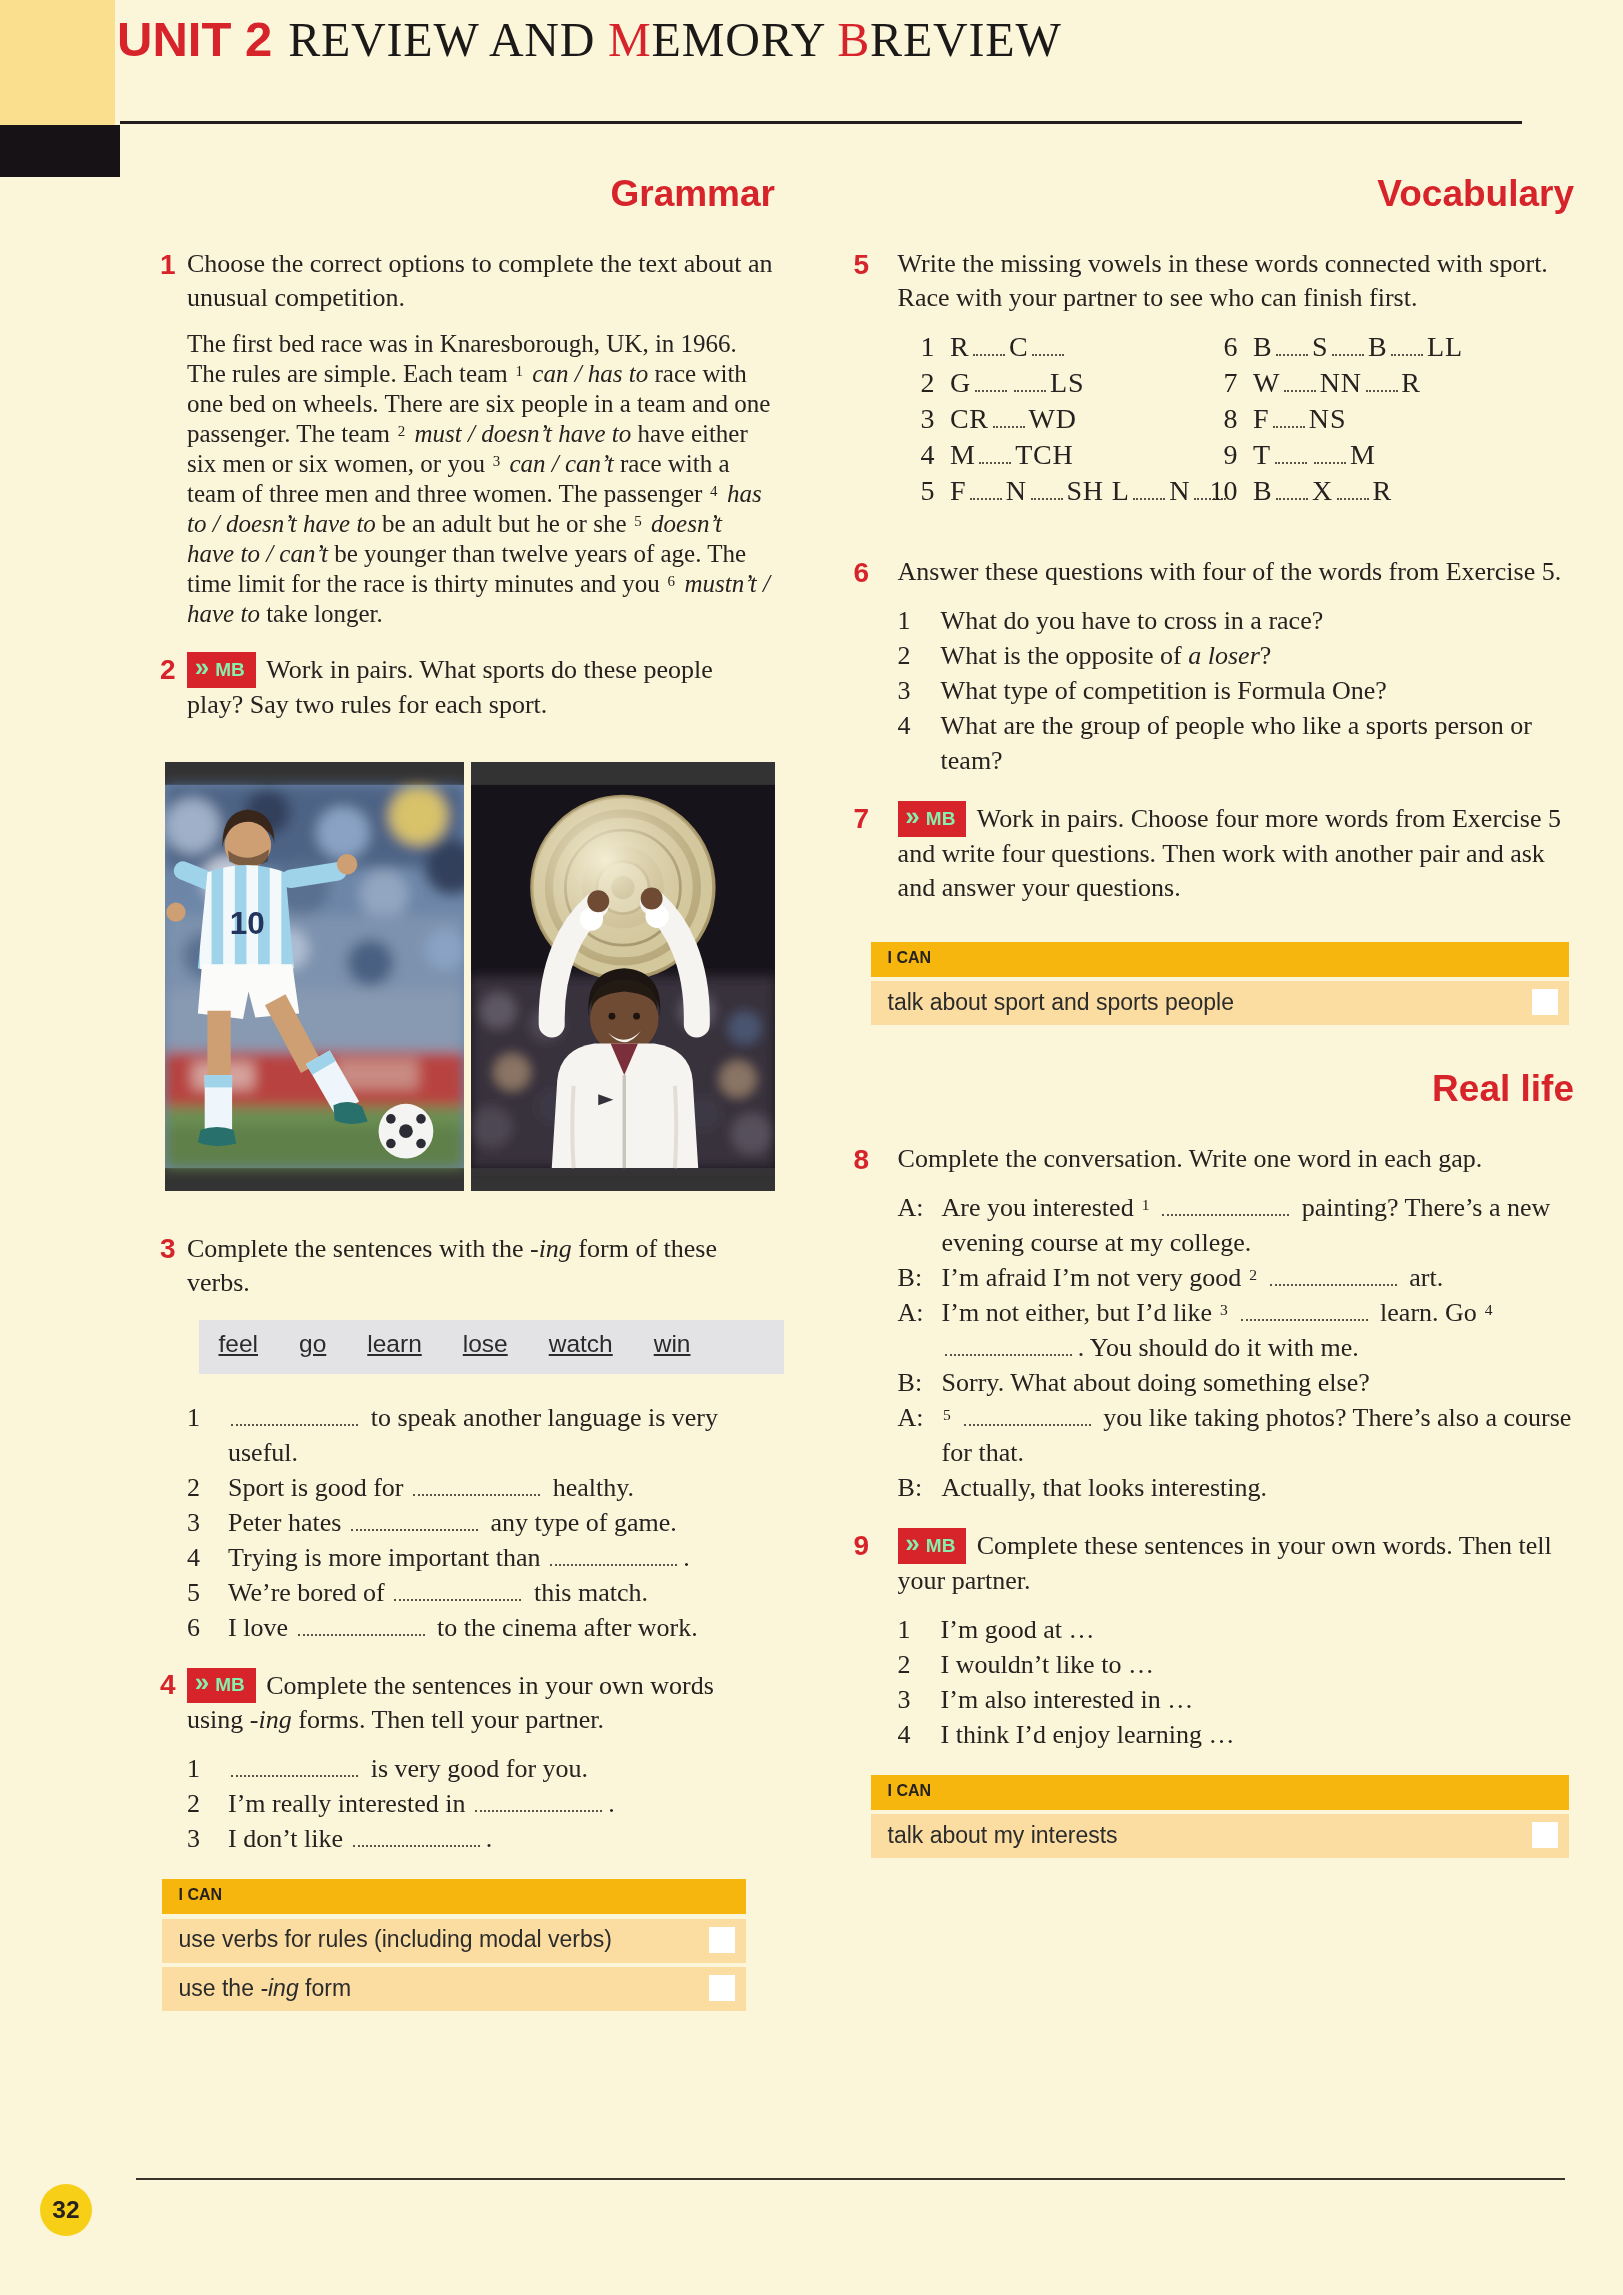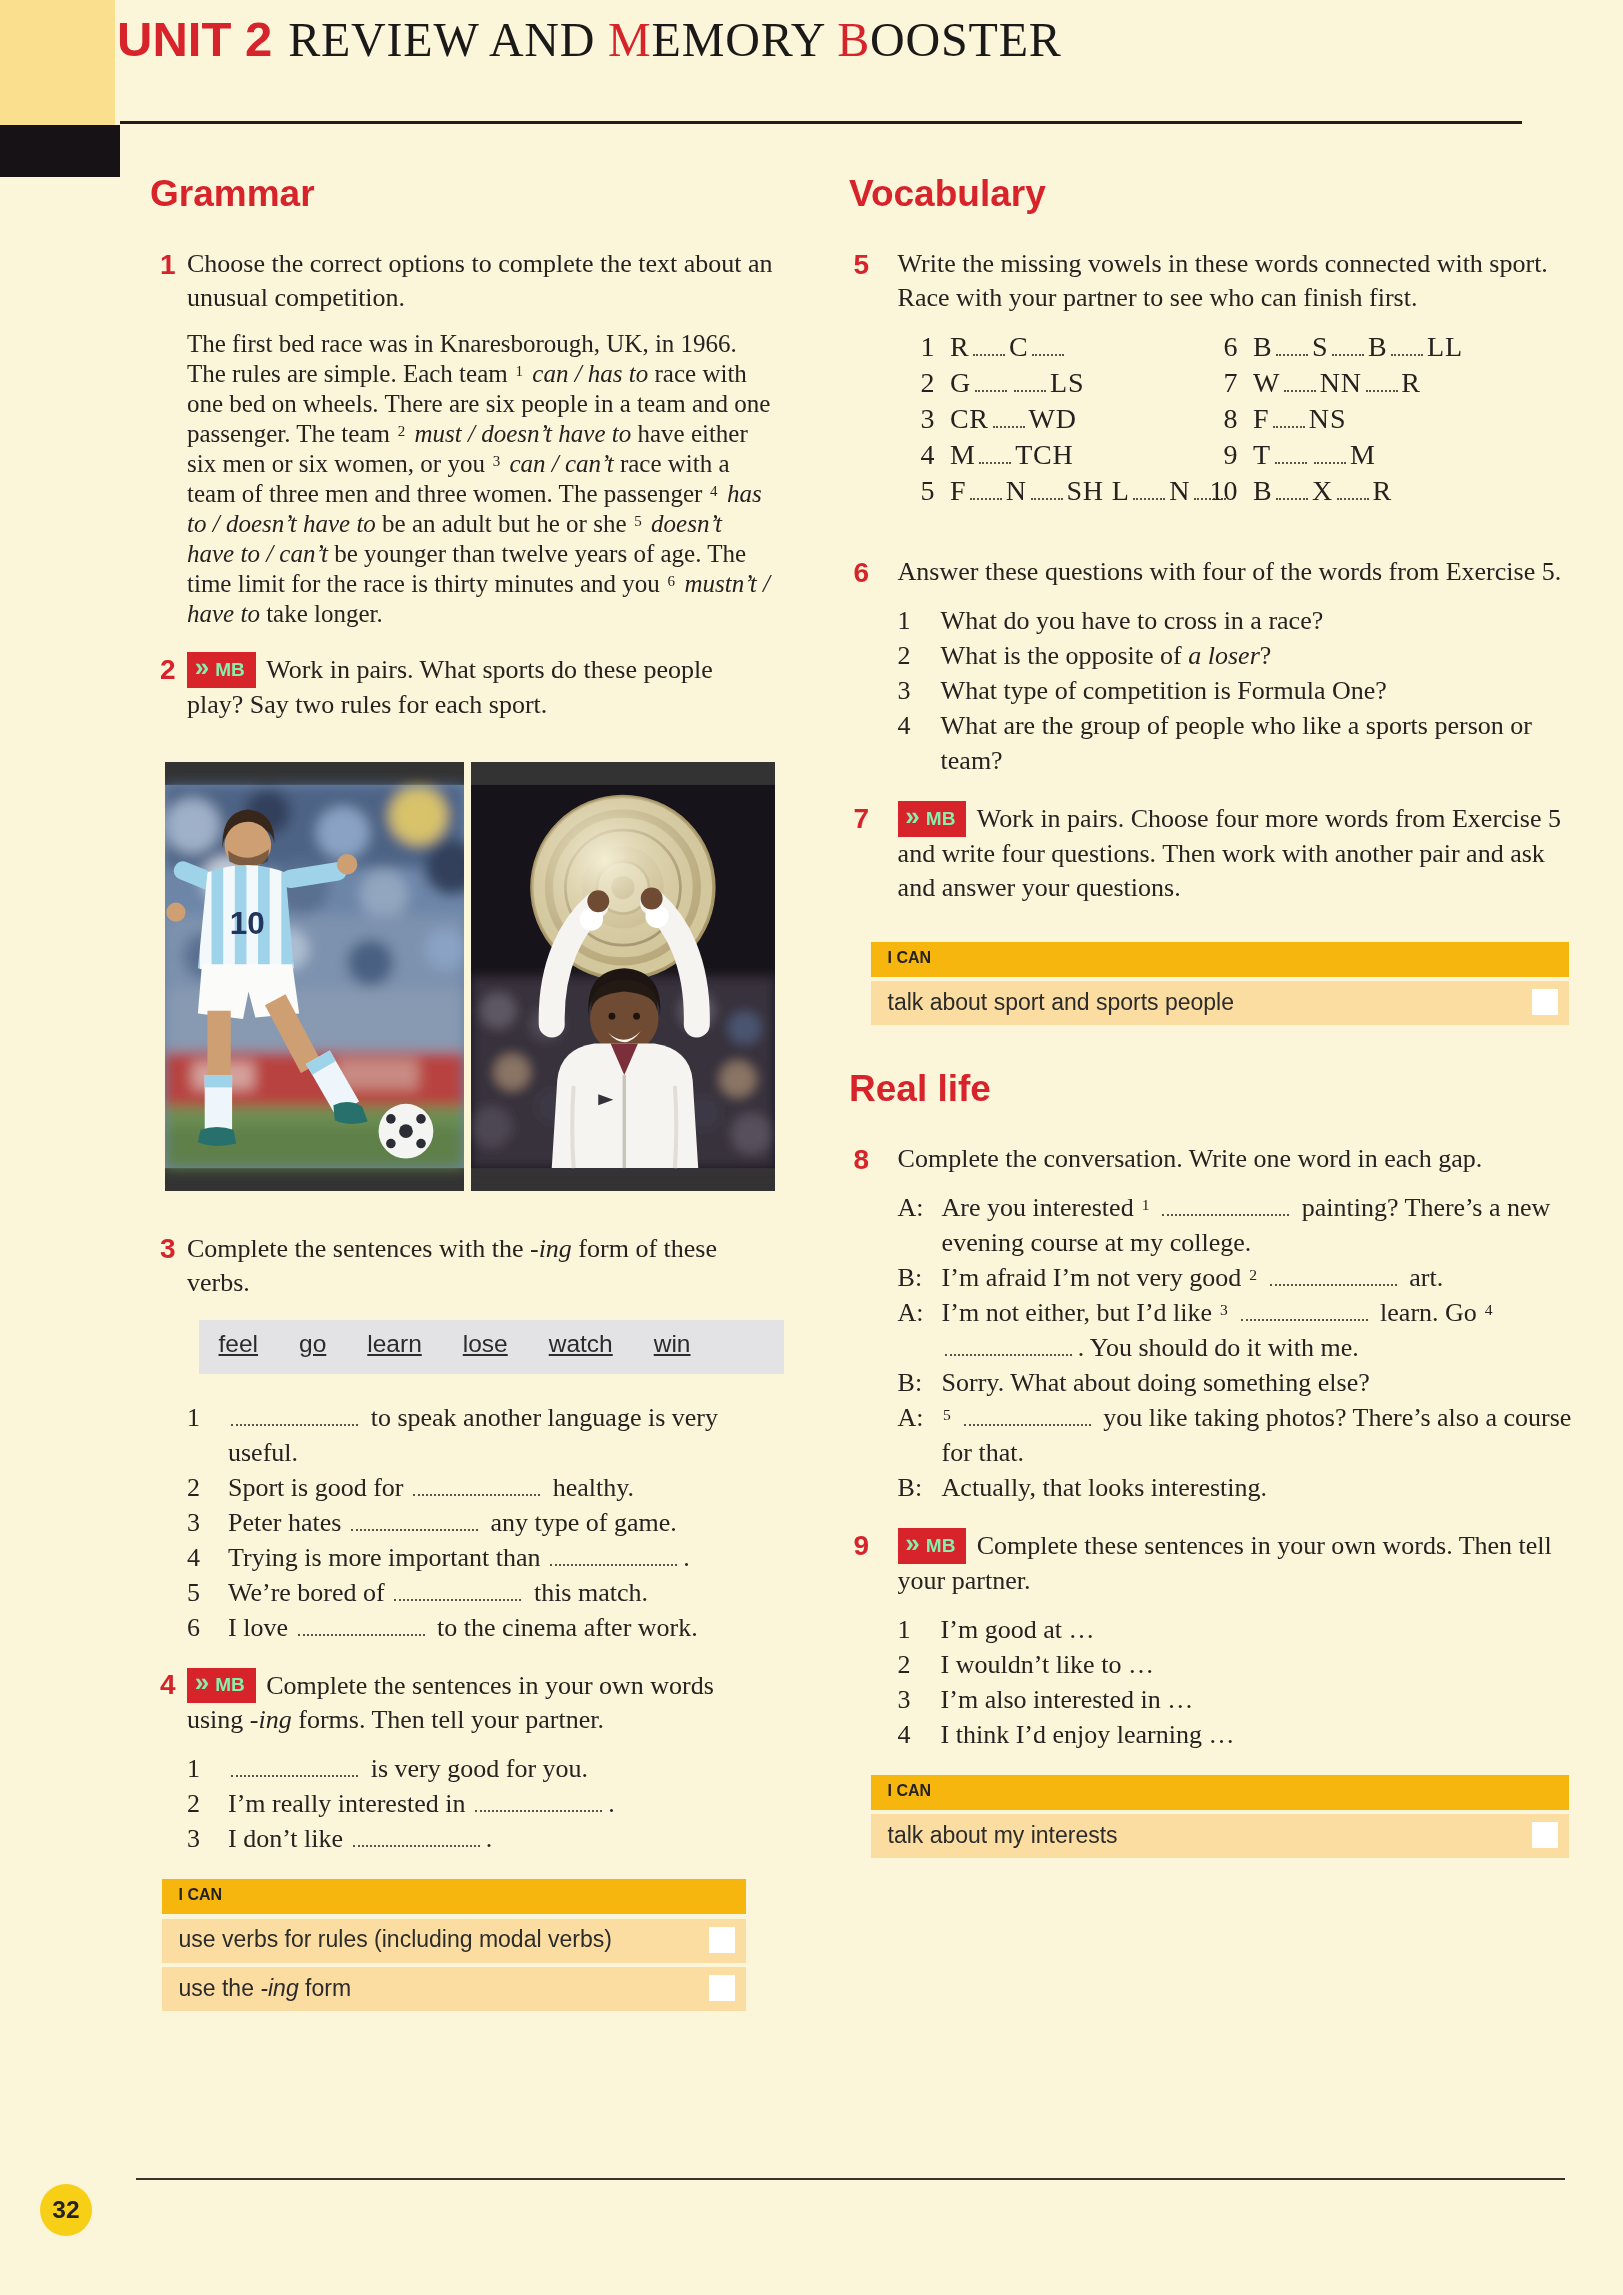--- a/index.html
+++ b/index.html
@@ -14,21 +14,21 @@
   .title .unit{font-family:"Liberation Sans",sans-serif;font-weight:bold;color:#d7232a;
                font-size:49px;margin-right:16px;letter-spacing:0;}
   .t-red{color:#d7232a;}
   .title-rule{position:absolute;left:120px;top:121px;width:1402px;height:3.1px;background:#221c1c;}
 
   
   .col{position:absolute;top:173px;}
   .col.left{left:150px;width:625px;}
   .col.right{left:849px;width:725px;}
   h2.section{font-family:"Liberation Sans",sans-serif;font-weight:bold;color:#d7232a;
-             font-size:37px;margin:0 0 32px 0;letter-spacing:0;}
+             font-size:37px;margin:0 0 32px 0;letter-spacing:0;text-align:right;}
   h2.second{margin-top:43px;}
 
   
   .ex{display:flex;padding-left:10px;margin-bottom:23px;}
   .exnum{flex:0 0 27px;font-family:"Liberation Sans",sans-serif;font-weight:bold;
          color:#d7232a;font-size:28px;line-height:34px;padding-top:0.8px;}
   .exbody{flex:1;font-size:26px;line-height:34px;}
   .col.right .ex{padding-left:4.6px;}
   .col.right .exnum{flex:0 0 44px;}
   .instr{margin:0 0 14px 0;}
@@ -96,21 +96,21 @@
             font-family:"Liberation Sans",sans-serif;font-weight:bold;font-size:24.5px;color:#262220;}
 </style>
 </head>
 <body>
 
 <div class="page">
 
   <div class="corner-yellow"></div>
   <div class="corner-black"></div>
   <div class="title">
-    <span class="unit">UNIT 2</span><span>REVIEW AND </span><span class="t-red">M</span><span>EMORY </span><span class="t-red">B</span><span>OOSTER</span>
+    <span class="unit">UNIT 2</span><span>REVIEW AND </span><span class="t-red">M</span><span>EMORY </span><span class="t-red">B</span><span>REVIEW</span>
   </div>
   <div class="title-rule"></div>
 
   <div class="col left">
     <h2 class="section">Grammar</h2>
 
     <div class="ex">
       <div class="exnum">1</div>
       <div class="exbody">
         <p class="instr">Choose the correct options to complete the text about an unusual competition.</p>

